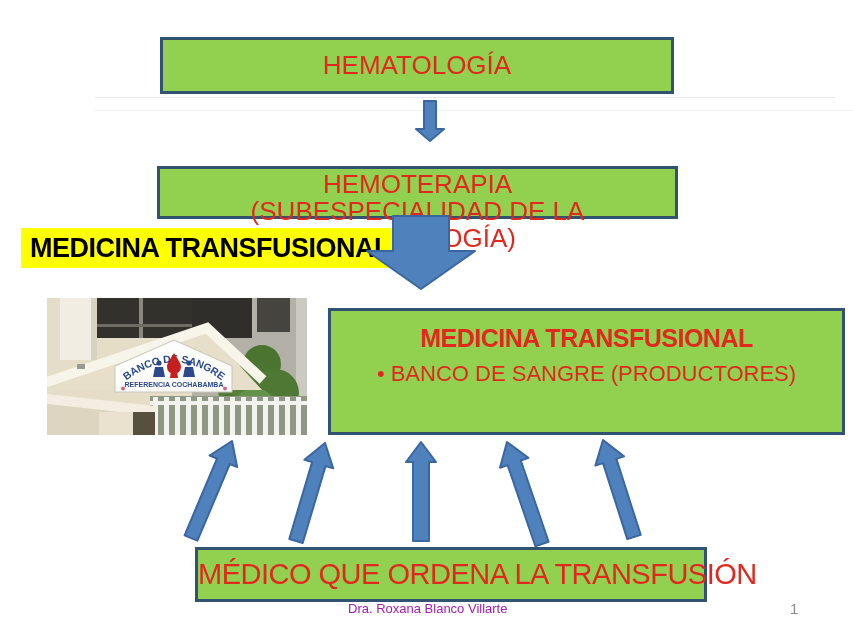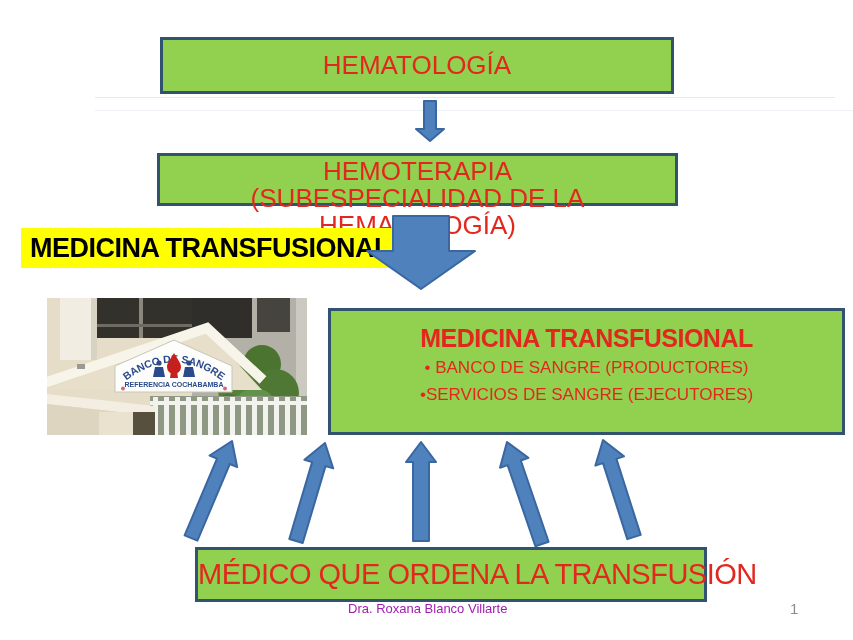--- a/index.html
+++ b/index.html
@@ -8,30 +8,30 @@
     font-family:"Liberation Sans",sans-serif;overflow:hidden;border-radius:14px;
   }
   .slide *{box-sizing:border-box;}
   .faint-line{position:absolute;height:1px;background:#e3eaf2;}
   .gbox{
     position:absolute;background:#92d050;border:3px solid #31536f;
     color:#e2281e;text-align:center;
   }
   .box-hematologia{left:160px;top:37px;width:514px;height:57px;
     font-size:26px;line-height:51px;}
-  .box-hemoterapia{left:157px;top:153px;width:521px;height:53px;
+  .box-hemoterapia{left:157px;top:166px;width:521px;height:53px;
     font-size:26px;line-height:27px;padding-top:2px;overflow:visible;}
   .highlight-label{
     position:absolute;left:21px;top:228px;height:40px;background:#ffff00;
     color:#000;font-weight:bold;font-size:27px;line-height:40px;
     padding:0 9px;letter-spacing:-0.5px;white-space:nowrap;
   }
   .box-detail{left:328px;top:308px;width:517px;height:127px;padding-top:13px;}
   .box-detail .detail-title{font-size:25px;font-weight:bold;letter-spacing:-0.5px;}
-  .box-detail .bullet{font-size:17px;line-height:24px;margin-top:3px;}
+  .box-detail .bullet{font-size:22px;line-height:24px;margin-top:9px;}
   .box-detail .bullet:first-of-type{margin-top:8px;}
   .box-medico{left:167px;top:547px;width:512px;height:55px;
     font-size:29px;line-height:48px;letter-spacing:-0.5px;white-space:nowrap;margin-left:28px;}
   .photo{position:absolute;left:47px;top:298px;width:260px;height:137px;}
   .arrow-layer{position:absolute;left:0;top:0;width:853px;height:640px;pointer-events:none;}
   .footer-author{position:absolute;left:348px;top:601px;font-size:13px;color:#a21caf;}
   .footer-page{position:absolute;left:790px;top:600px;font-size:15px;color:#8c8c8c;}
 </style>
 </head>
 <body>
@@ -130,21 +130,20 @@
       <polygon points="0,96 108,108 108,118 0,106" fill="#f3eee1"></polygon>
       <polygon points="0,106 108,118 108,137 0,137" fill="#ded5c0"></polygon>
       <rect x="52" y="114" width="34" height="23" fill="#eae2cf"></rect>
       <rect x="86" y="114" width="22" height="23" fill="#57503f"></rect>
     </g>
   </svg>
 
   <div class="gbox box-detail">
     <div class="detail-title">MEDICINA TRANSFUSIONAL</div>
     <div class="bullet">• BANCO DE SANGRE (PRODUCTORES)</div>
-    <div class="bullet">•SERVICIOS DE SANGRE (EJECUTORES)</div>
   </div>
 
   <div class="gbox box-medico">
     <span>MÉDICO QUE ORDENA LA TRANSFUSIÓN</span>
   </div>
 
   <svg class="arrow-layer" viewBox="0 0 853 640">
     <g fill="#4f81bd" stroke="#3a67a0" stroke-width="2" stroke-linejoin="round">
       <polygon points="424,101 424,129 416,129 430,141 444,129 436,129 436,101"></polygon>
       <polygon points="393,216 393,251 367,251 421,289 475,251 449,251 449,216"></polygon>

